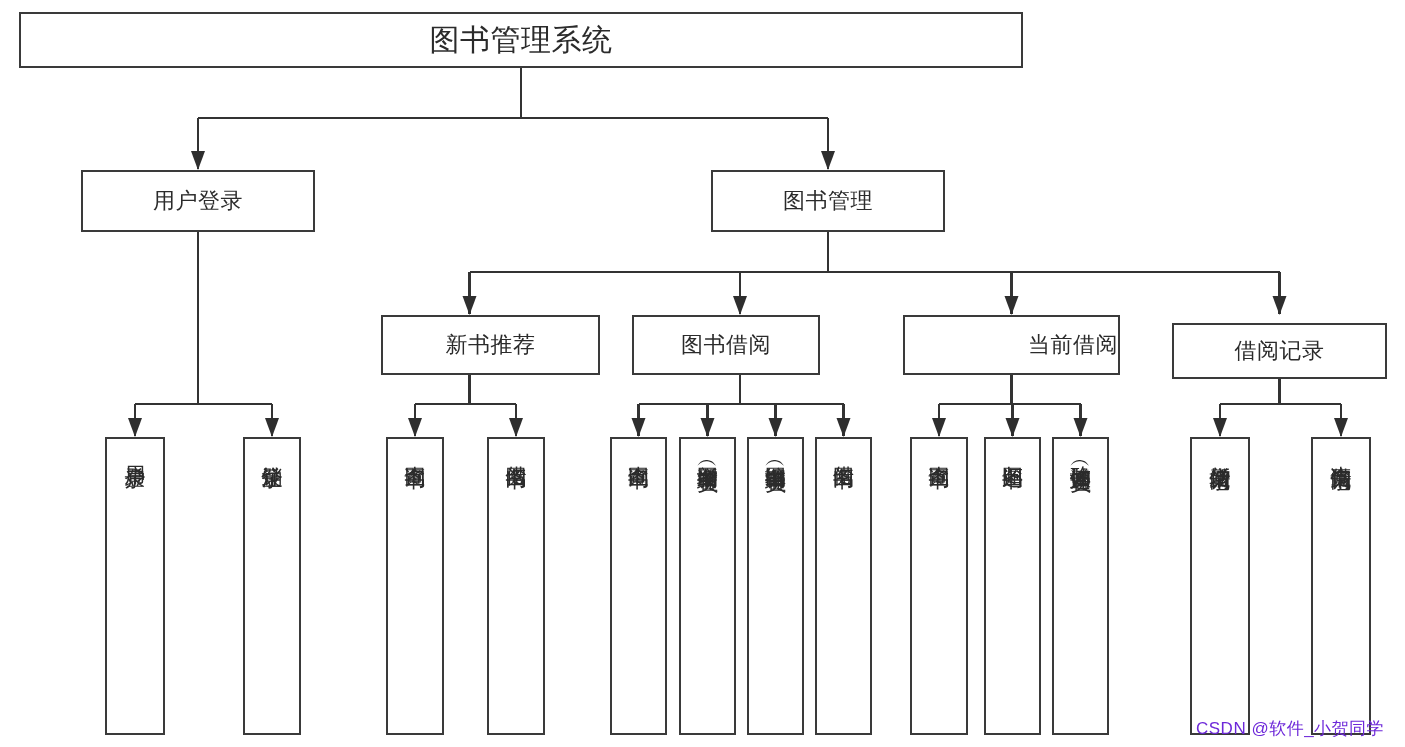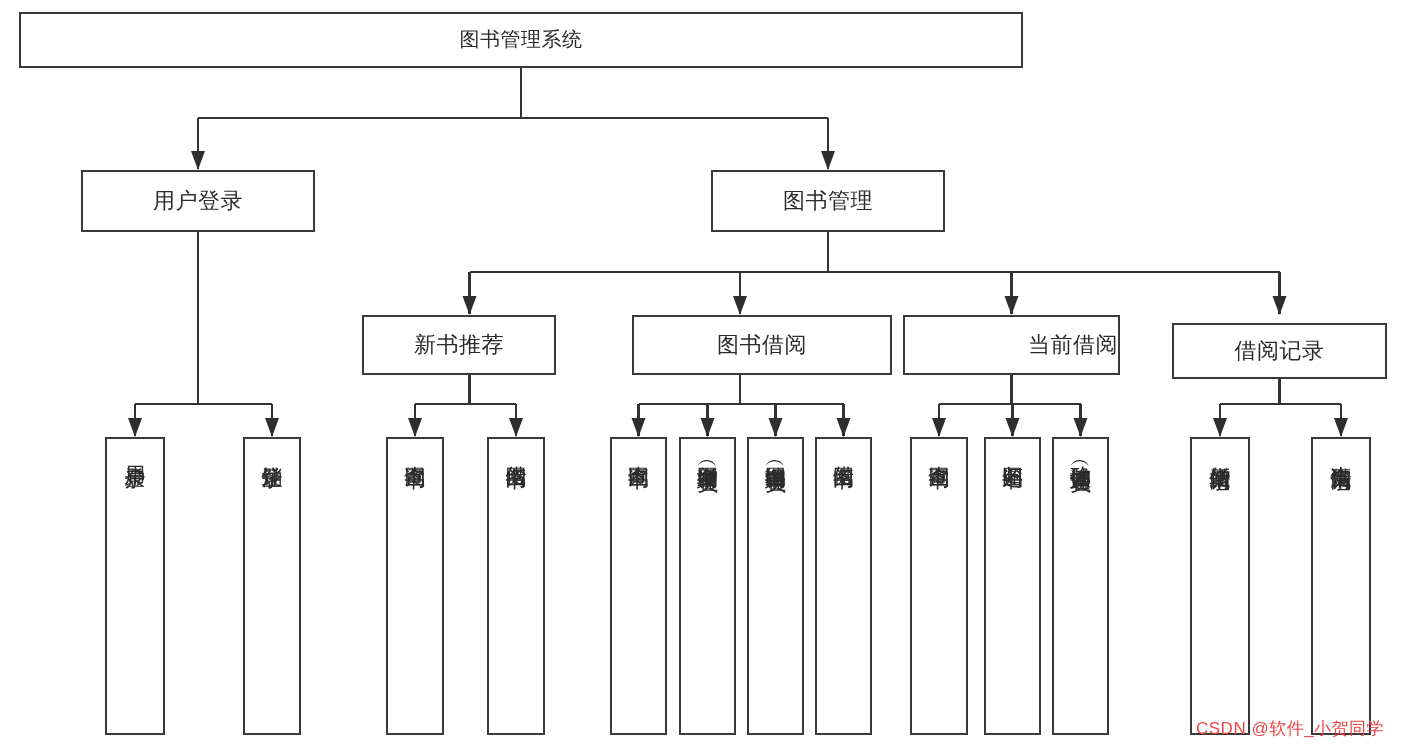--- a/index.html
+++ b/index.html
@@ -54,21 +54,21 @@
     padding-top: 10px;
   }
   .node.vert .label {
     writing-mode: vertical-rl;
     text-orientation: upright;
     font-size: 21px;
     line-height: 1.05;
     letter-spacing: 1px;
     white-space: nowrap;
   }
-  .node.title .label { font-size: 20px; }
+  .node.title .label { font-size: 30px; }
   .watermark {
     position: absolute;
     font-size: 17px;
     color: #b9b9b9;
     white-space: nowrap;
     letter-spacing: 0.5px;
   }
 </style>
 </head>
 <body>
@@ -131,24 +131,24 @@
   <div id="nodes">
       <div class="node horiz title" style="left: 19px; top: 12px; width: 1004px; height: 56px;">
         <span class="label">图书管理系统</span>
       </div>
       <div class="node horiz" style="left: 81px; top: 170px; width: 234px; height: 62px;">
         <span class="label">用户登录</span>
       </div>
       <div class="node horiz" style="left: 711px; top: 170px; width: 234px; height: 62px; align-items: center;">
         <span class="label">图书管理</span>
       </div>
-      <div class="node horiz" style="left: 362px; top: 315px; width: 194px; height: 60px; font-family: Liberation Serif, serif;">
+      <div class="node horiz" style="left: 381px; top: 315px; width: 219px; height: 60px; font-family: Liberation Serif, serif;">
         <span class="label">新书推荐</span>
       </div>
-      <div class="node horiz" style="left: 632px; top: 315px; width: 260px; height: 60px;">
+      <div class="node horiz" style="left: 632px; top: 315px; width: 188px; height: 60px;">
         <span class="label">图书借阅</span>
       </div>
       <div class="node horiz" style="left: 903px; top: 315px; width: 217px; height: 60px; justify-content: flex-end;">
         <span class="label">当前借阅</span>
       </div>
       <div class="node horiz" style="left: 1172px; top: 323px; width: 215px; height: 56px;">
         <span class="label">借阅记录</span>
       </div>
       <div class="node vert" style="left: 105px; top: 437px; width: 60px; height: 298px;">
         <span class="label">用户登录</span>
@@ -183,14 +183,14 @@
       <div class="node vert" style="left: 1052px; top: 437px; width: 57px; height: 298px;">
         <span class="label">确认归还（管理员）</span>
       </div>
       <div class="node vert" style="left: 1190px; top: 437px; width: 60px; height: 298px;">
         <span class="label">新增借阅记录</span>
       </div>
       <div class="node vert" style="left: 1311px; top: 437px; width: 60px; height: 298px;">
         <span class="label">查询借阅记录</span>
       </div>
     </div>
-  <div class="watermark" style="left: 1196px; top: 717px; color: #ef4444;">CSDN @软件_小贺同学</div>
+  <div class="watermark" style="left: 1196px; top: 717px; color: #6d28d9;">CSDN @软件_小贺同学</div>
 </div>
 
 </body></html>

